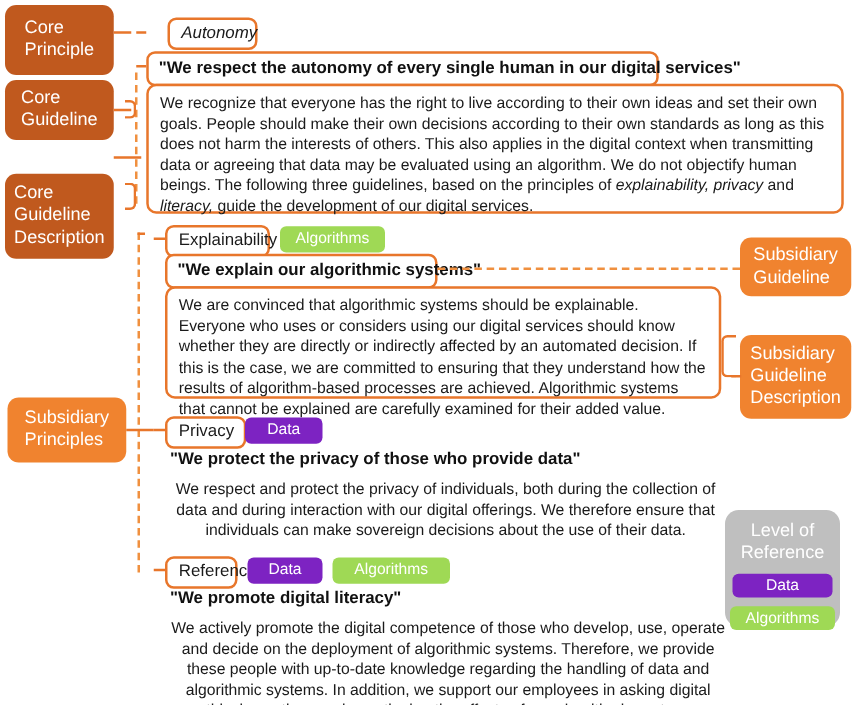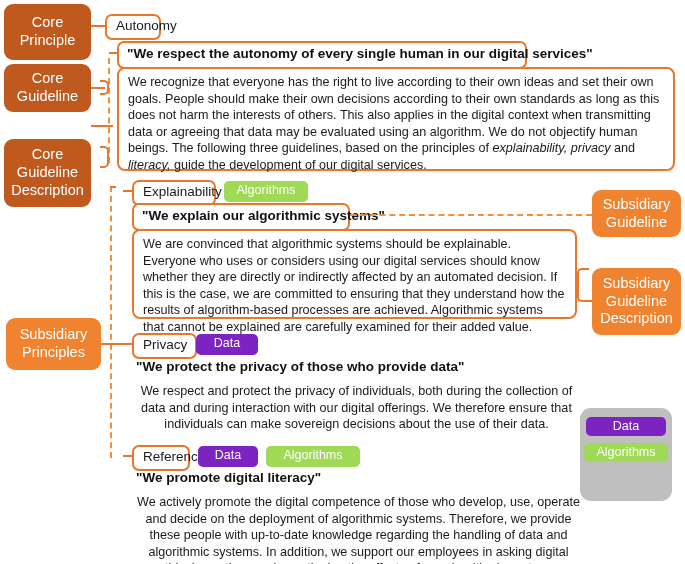--- a/index.html
+++ b/index.html
@@ -20,21 +20,21 @@
   }
 
   
   .role-box {
     position: absolute;
     border-radius: 9px;
     color: #ffffff;
     display: flex;
     align-items: center;
     justify-content: center;
-    text-align: center;
+    text-align: left;
     line-height: 1.22;
     font-size: 14.5px;
     box-sizing: border-box;
     padding: 4px 6px;
   }
   .role-core { background: #C0591E; }
   .role-sub  { background: #F0832F; }
 
   
   .legend-box {
@@ -195,28 +195,30 @@
 Guideline</span>
   </div>
 
   <div class="role-box role-sub" style="left:592px; top:268px; width:89px; height:67px;">
     <span style="white-space:pre-line;">Subsidiary
 Guideline
 Description</span>
   </div>
 
   <div class="legend-box" style="left:580px; top:408px; width:92px; height:93px;">
+    <div class="legend-title" style="white-space:pre-line;">Level of
+Reference</div>
     <div class="legend-chip" style="background:#7D23C2;">Data</div>
     <div class="legend-chip" style="background:#9FD955;">Algorithms</div>
   </div>
 
   <div class="ln ln-h" style="left:91px; top:25px; width:14px;"></div>
   <div class="ln ln-h" style="left:109px; top:25px; width:8px;"></div>
 
-  <div class="pill-outline" style="left:105px; top:14px; width:56px;">Autonomy</div>
+  <div class="pill-outline" style="left:134px; top:14px; width:72px;font-style:italic;">Autonomy</div>
 
   <div class="ln ln-h" style="left:109px; top:52px; width:8px;"></div>
 
   <div class="quote-box" style="left:117px; top:41px; width:410px;">"We respect the autonomy of every single human in our digital services"</div>
 
   <div class="dash-v" style="left:108px; top:58px; height:105px;"></div>
 
   <div class="ln ln-h" style="left:91px; top:87px; width:14px;"></div>
   <div class="bracket bracket-right" style="left:100px; top:80px; width:9px; height:15px;"></div>
 

